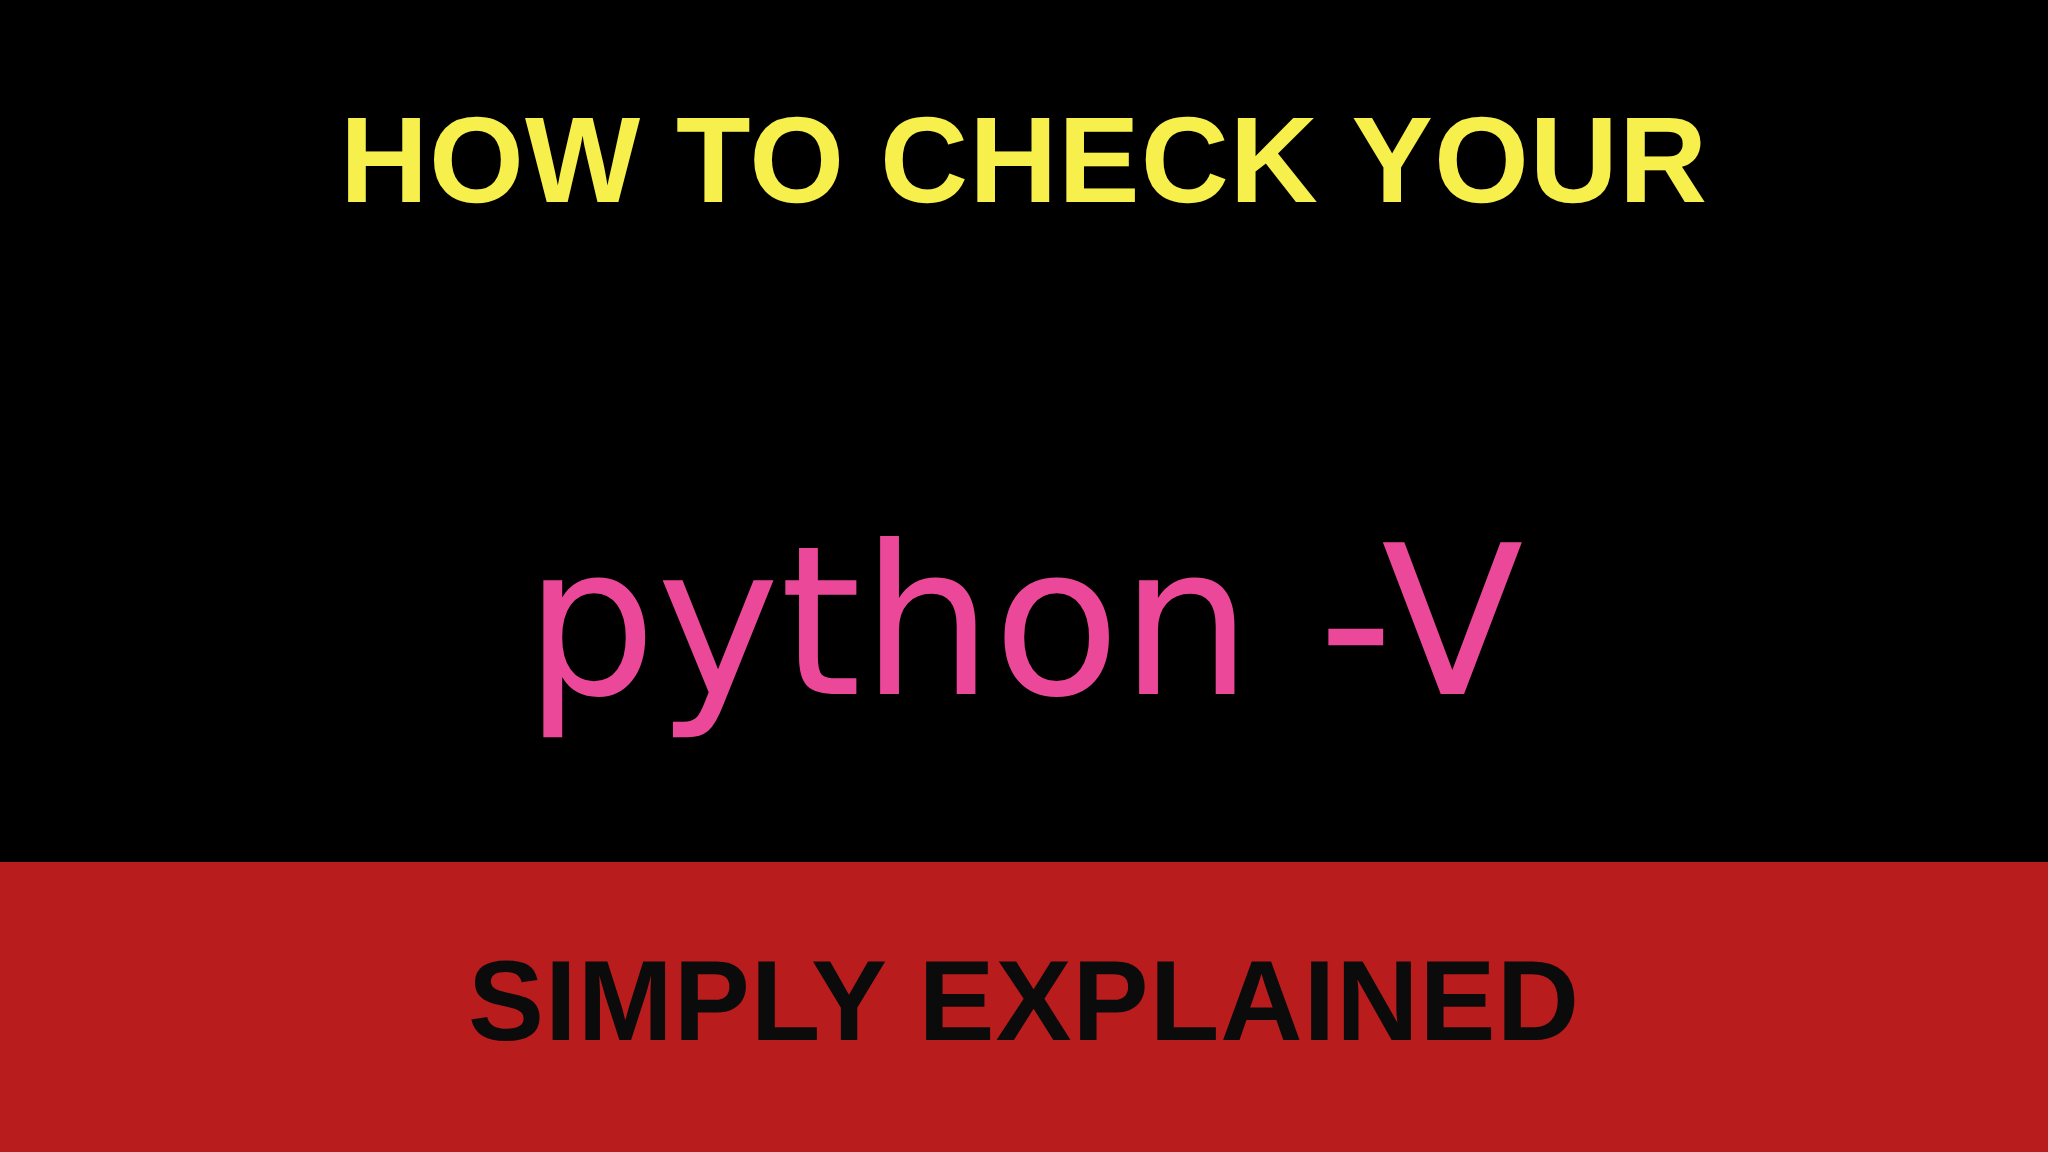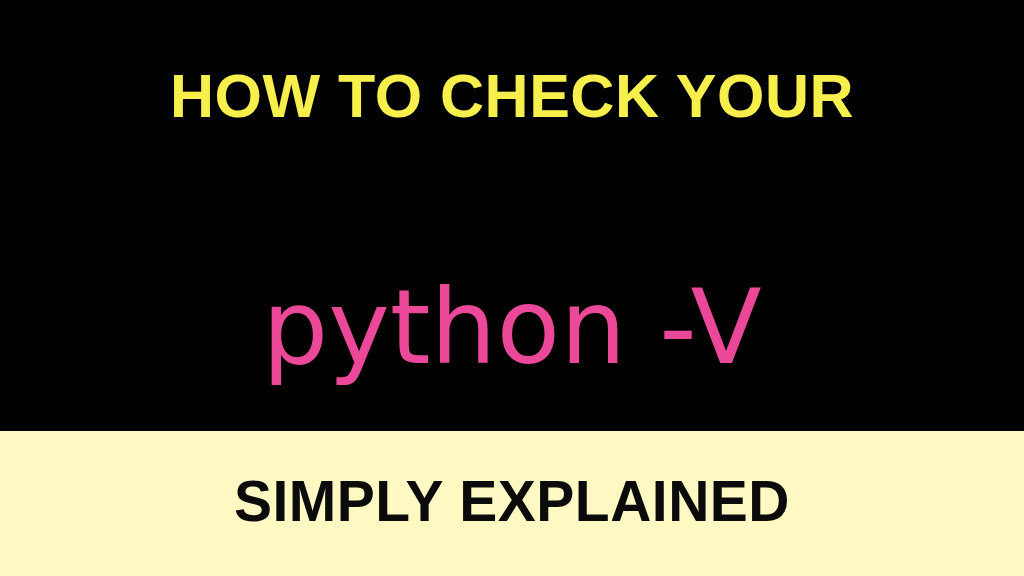--- a/index.html
+++ b/index.html
@@ -25,21 +25,20 @@
   }
 
   
   .top-panel {
     position: absolute;
     left: 0;
     top: 0;
     width: 1024px;
     height: 431px;
     background: #000000;
-    margin-top: 16px;
   }
 
   .headline {
     position: absolute;
     left: 0;
     top: 52px;
     width: 1024px;
     text-align: center;
     color: #F7F04C;
     font-family: "Liberation Sans", sans-serif;
@@ -70,21 +69,21 @@
     -webkit-font-smoothing: antialiased;
   }
 
   
   .bottom-banner {
     position: absolute;
     left: 0;
     top: 431px;
     width: 1024px;
     height: 145px;
-    background: #fef9c3;
+    background: #b91c1c;
   }
 
   .banner-text {
     position: absolute;
     left: 0;
     top: 42px;
     width: 1024px;
     text-align: center;
     color: #0B0B0B;
     font-family: "Liberation Sans", sans-serif;

